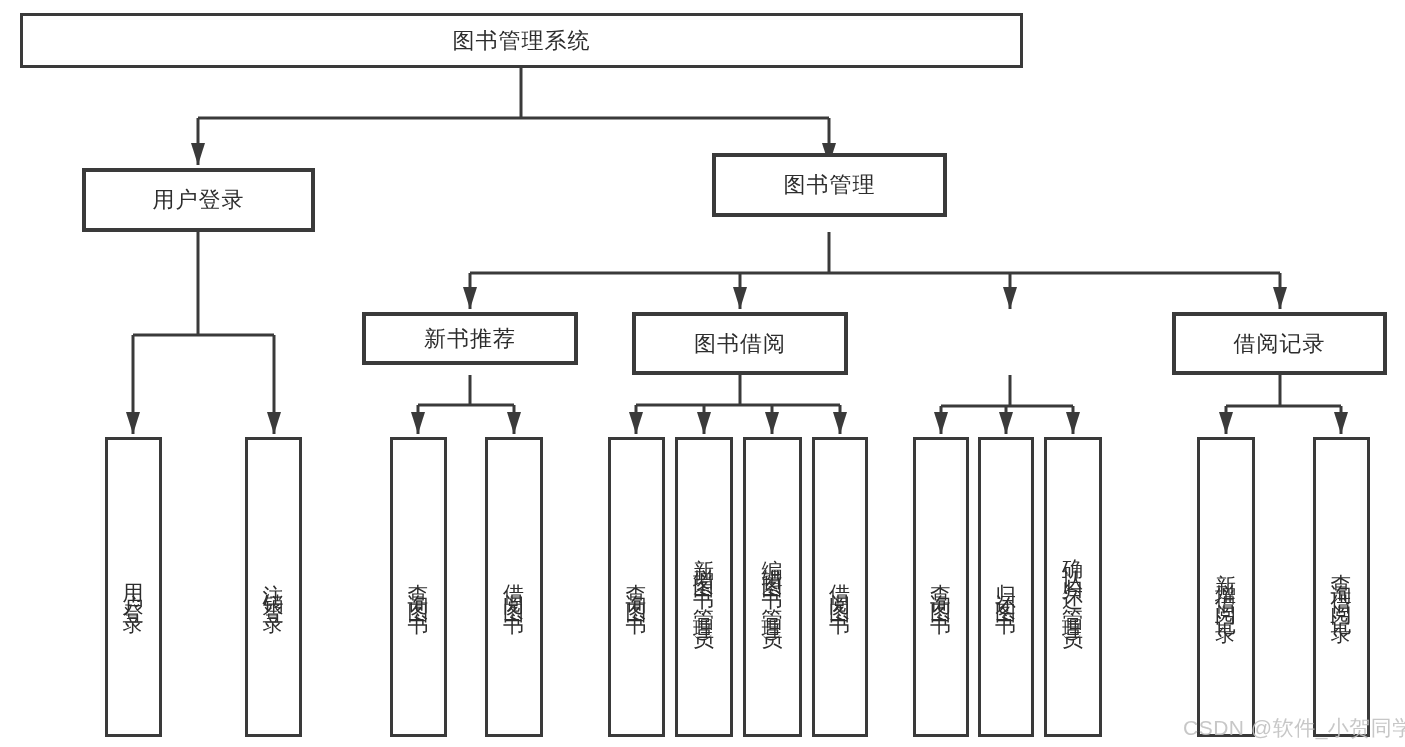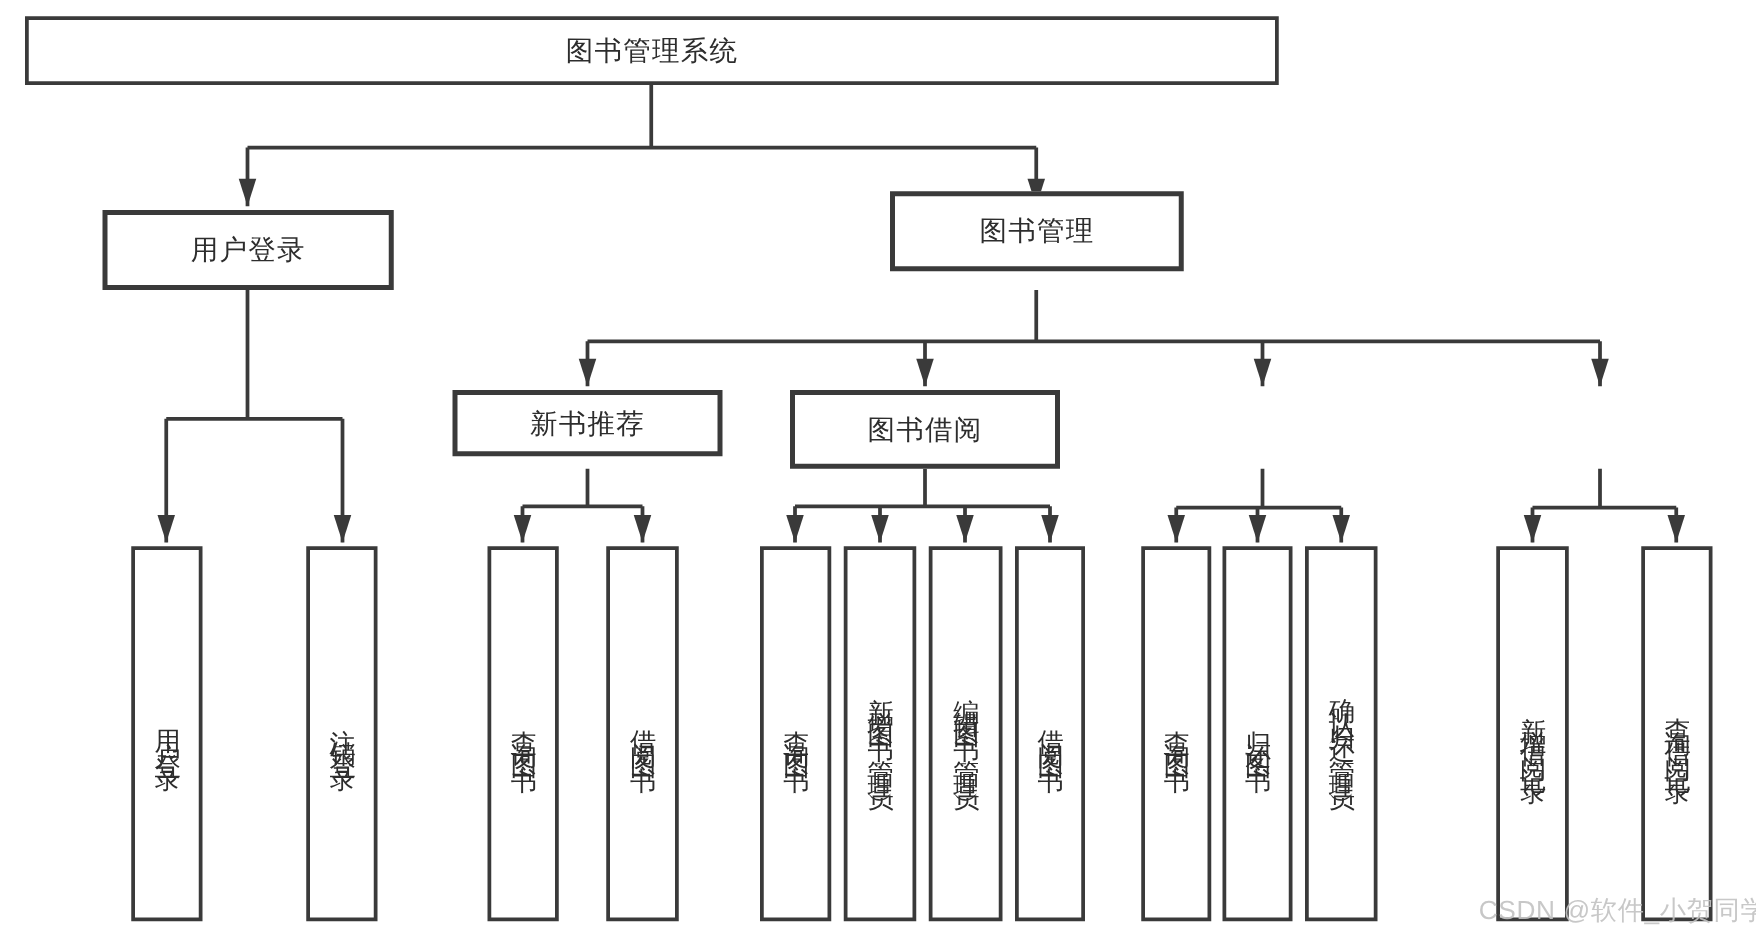--- a/index.html
+++ b/index.html
@@ -128,20 +128,23 @@
   <div class="node node--branch" style="left:712px; top:153px; width:235px; height:64px;">
     <span>图书管理</span>
   </div>
 
   <div class="node node--branch" style="left:362px; top:312px; width:216px; height:53px;">
     <span>新书推荐</span>
   </div>
   <div class="node node--branch" style="left:632px; top:312px; width:216px; height:63px;">
     <span>图书借阅</span>
   </div>
+  <div class="node node--branch" style="left:1172px; top:312px; width:215px; height:63px;">
+    <span>借阅记录</span>
+  </div>
 
   <div class="node node--leaf" style="left:105px; top:437px; width:57px; height:300px;">
     <span class="vtext">用户登录</span>
   </div>
   <div class="node node--leaf" style="left:245px; top:437px; width:57px; height:300px;">
     <span class="vtext">注销登录</span>
   </div>
 
   <div class="node node--leaf" style="left:390px; top:437px; width:57px; height:300px;">
     <span class="vtext">查询图书</span>

